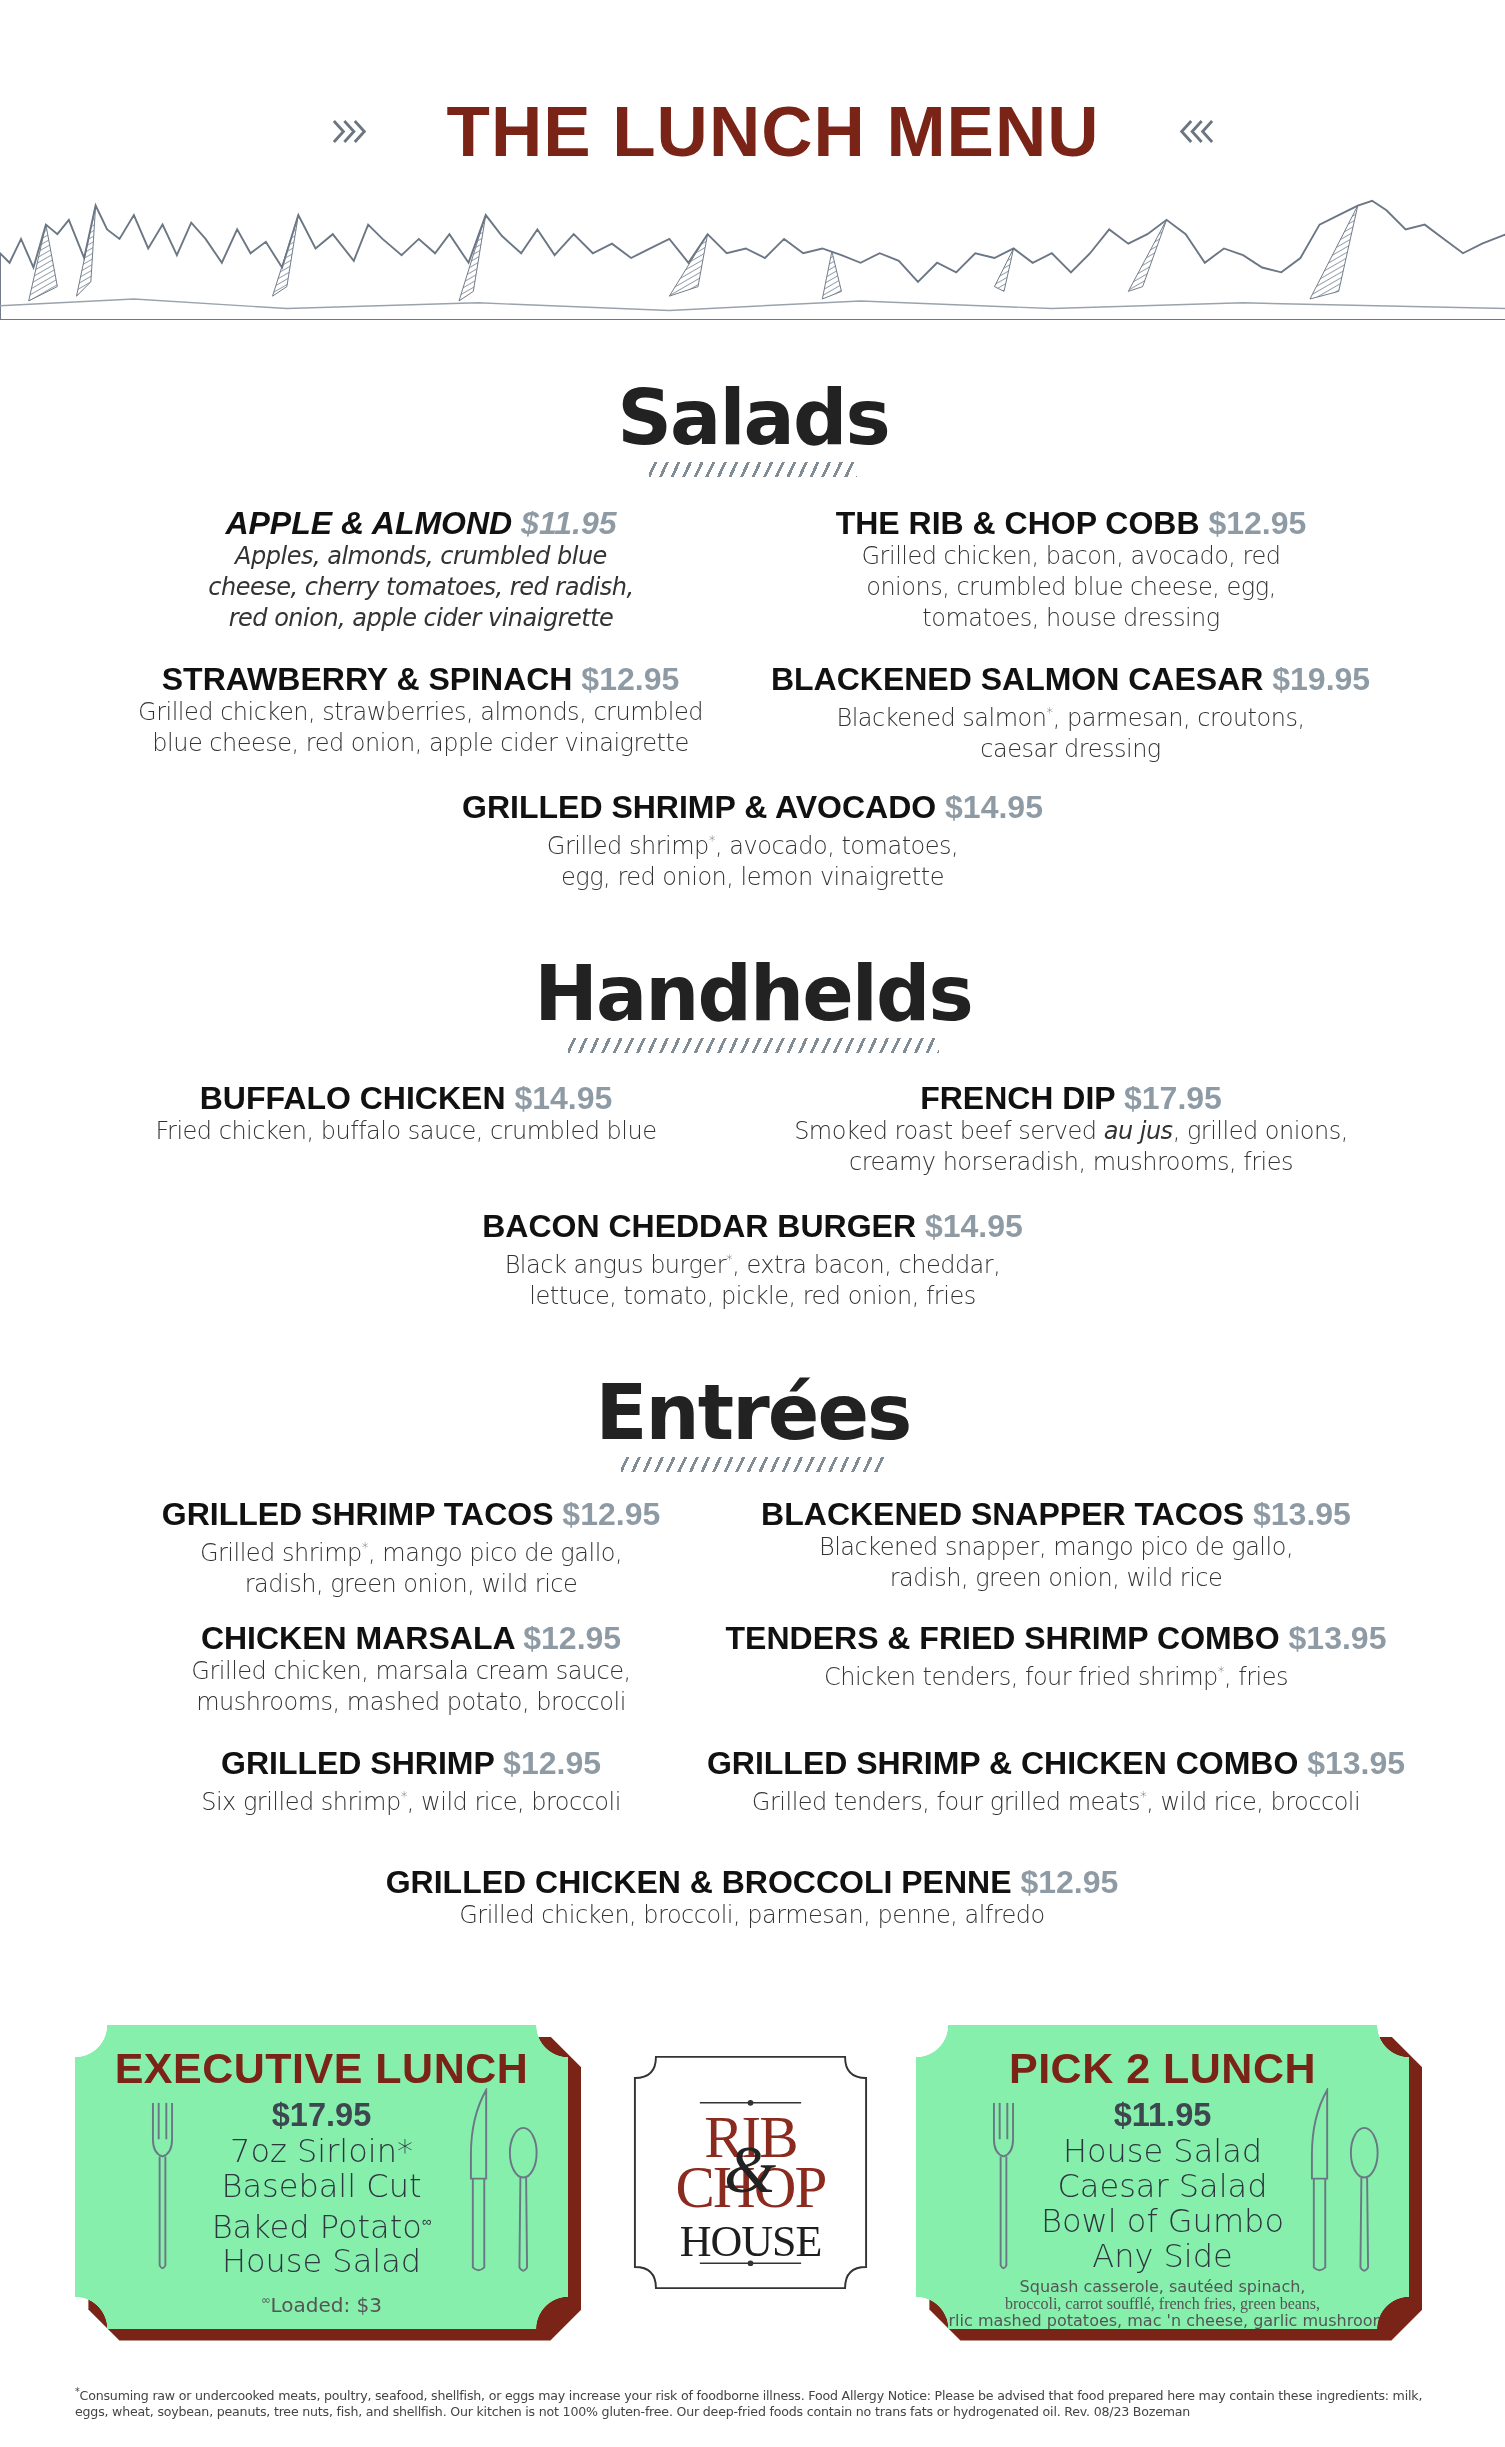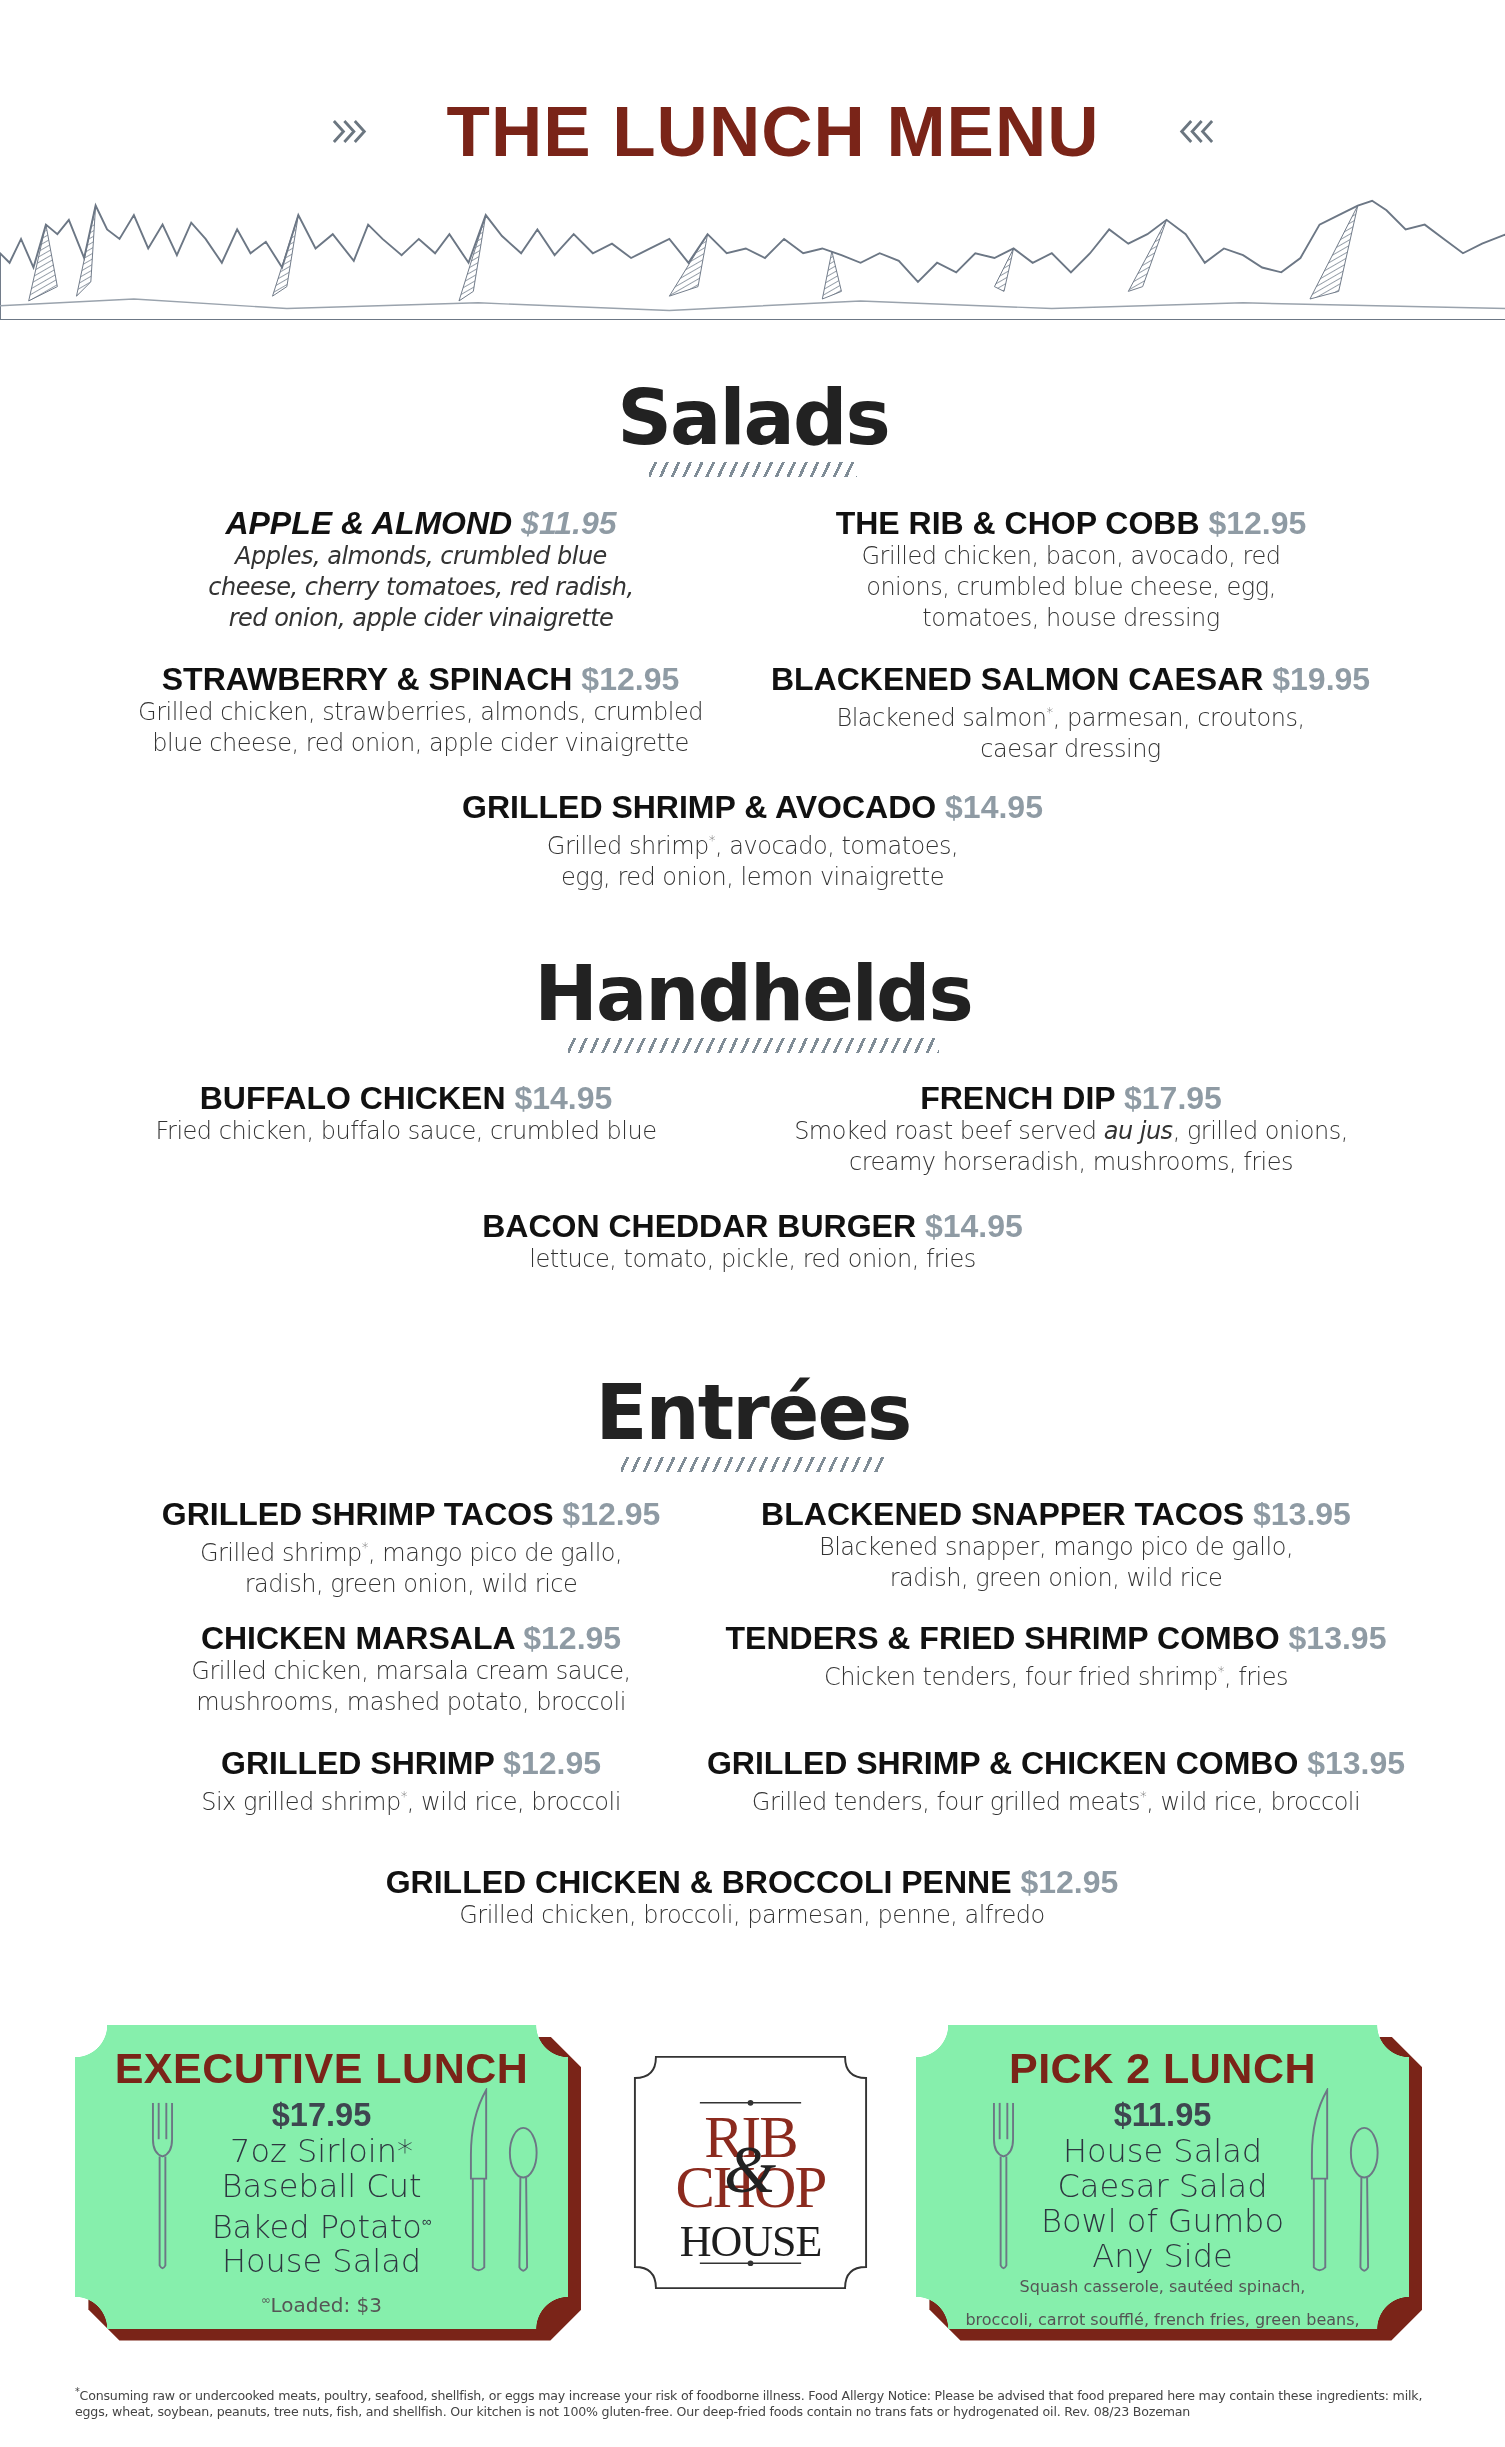--- a/index.html
+++ b/index.html
@@ -177,20 +177,21 @@
 </div>
 
 <div class="item" style="left:765px; top:1080px; width:612px;">
   <div class="name"><span>FRENCH DIP</span> <span class="price">$17.95</span></div>
   <div class="desc"><span>Smoked roast beef served </span><em>au jus</em><span>, grilled onions,</span></div>
   <div class="desc">creamy horseradish, mushrooms, fries</div>
 </div>
 
 <div class="item" style="left:418px; top:1208px; width:669px;">
   <div class="name"><span>BACON CHEDDAR BURGER</span> <span class="price">$14.95</span></div>
+  <div class="desc"><span>Black angus burger</span><sup>*</sup><span>, extra bacon, cheddar,</span></div>
   <div class="desc">lettuce, tomato, pickle, red onion, fries</div>
 </div>
 
 <div class="section-head" style="top:1375px;">
   <h2>Entrées</h2>
   <div class="hatch" style="width:264px;"></div>
 </div>
 
 <div class="item" style="left:105px; top:1496px; width:612px;">
   <div class="name"><span>GRILLED SHRIMP TACOS</span> <span class="price">$12.95</span></div>
@@ -282,21 +283,21 @@
 <div class="card" style="left:916px;">
   <div class="shadow"></div>
   <div class="face">
     <div class="ctitle">PICK 2 LUNCH</div>
     <div class="cprice">$11.95</div>
     <div class="cline">House Salad</div>
     <div class="cline">Caesar Salad</div>
     <div class="cline">Bowl of Gumbo</div>
     <div class="cline">Any Side</div>
     <div class="csmall">Squash casserole, sautéed spinach,</div>
-    <div class="csmall" style="margin-top:16px;">broccoli, carrot soufflé, french fries, green beans,</div>
+    <div class="csmall" style="margin-top:0;font-family:Liberation Serif, serif;">broccoli, carrot soufflé, french fries, green beans,</div>
     <div class="csmall" style="margin-top:0;">garlic mashed potatoes, mac 'n cheese, garlic mushrooms</div>
     <svg class="utensil" style="left:75px; top:76px;" width="25" height="172" viewBox="0 0 26 180">
       <g fill="none" stroke="#6c7785" stroke-width="2">
           <path d="M3,2 L3,40 Q3,55 13,58 Q23,55 23,40 L23,2"></path>
           <line x1="9" y1="2" x2="9" y2="40"></line>
           <line x1="17" y1="2" x2="17" y2="40"></line>
           <path d="M10,58 L10,172 Q13,178 16,172 L16,58"></path>
         </g>
     </svg>
     <svg class="utensil" style="left:390px; top:63px;" width="29" height="187" viewBox="0 0 30 196">

